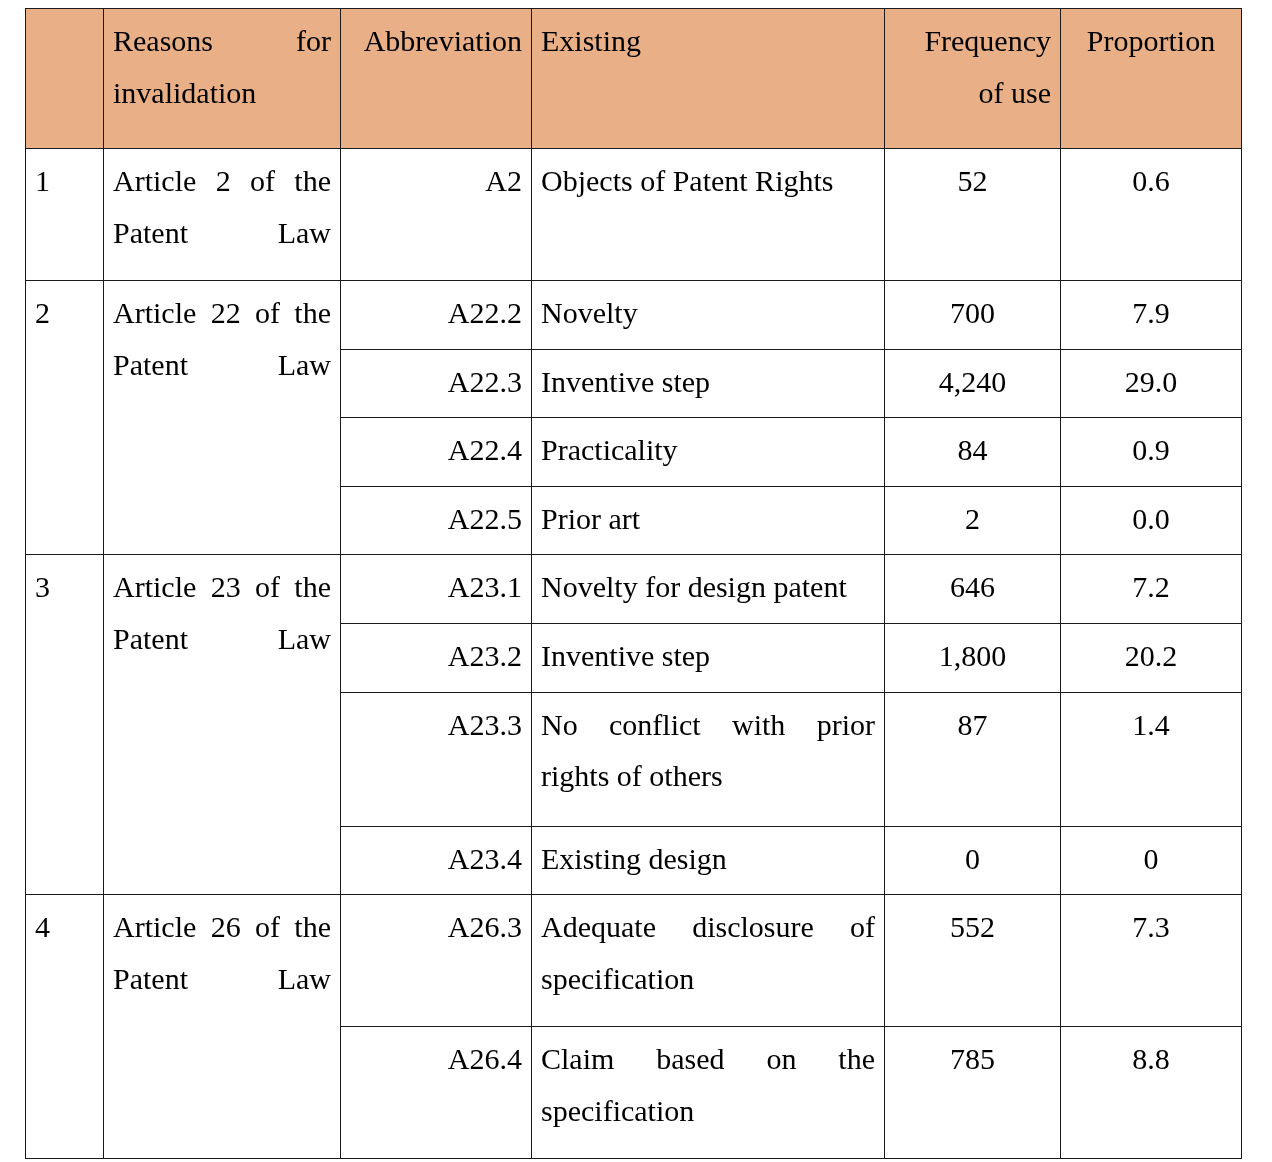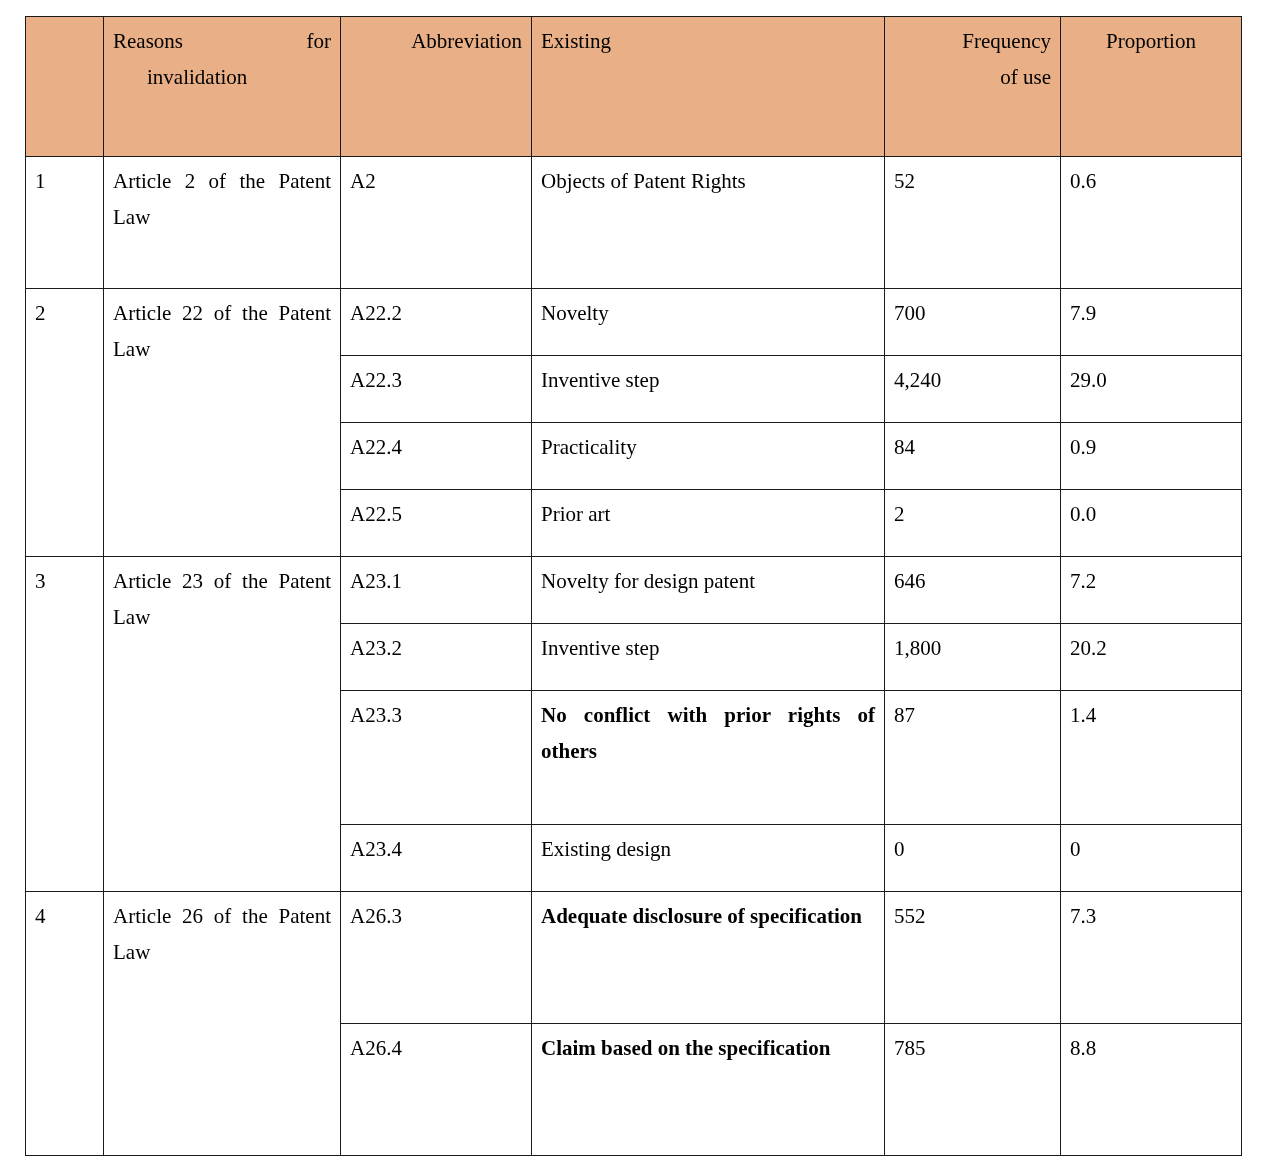--- a/index.html
+++ b/index.html
@@ -16,25 +16,25 @@
   }
   .sheet {
     position: relative;
     width: 1272px;
     height: 1162px;
     box-sizing: border-box;
   }
   table.invalidation-table {
     position: absolute;
     left: 25px;
-    top: 16px;
+    top: 8px;
     width: 1216px;
     border-collapse: collapse;
     table-layout: fixed;
-    font-size: 21px;
+    font-size: 30px;
     line-height: 1.72;
   }
   table.invalidation-table td,
   table.invalidation-table th {
     border: 1.6px solid #1a1a1a;
     padding: 6px 9px 10px 9px;
     vertical-align: top;
     font-weight: normal;
     box-sizing: border-box;
   }
@@ -61,33 +61,32 @@
 
   td.index-cell {
     text-align: left;
     padding-left: 10px;
   }
   td.reason-cell {
     text-align: justify;
     text-align-last: justify;
   }
   td.abbr-cell {
-    text-align: left;
+    text-align: right;
   }
   td.content-cell {
     text-align: justify;
     text-align-last: left;
   }
   td.content-cell.just-both {
     text-align: justify;
     text-align-last: left;
-    font-weight: bold;
   }
   td.num-cell {
-    text-align: left;
+    text-align: center;
   }
 
   
   tr.r-h { height: 140px; }
   tr.h132 { height: 132px; }
   tr.h67  { height: 67px; }
   tr.h134 { height: 134px; }
 </style>
 </head>
 <body>
@@ -100,21 +99,21 @@
       <col class="c-reason">
       <col class="c-abbr">
       <col class="c-content">
       <col class="c-freq">
       <col class="c-prop">
     </colgroup>
 
     <thead>
       <tr class="r-h">
         <th class="h-index"></th>
-        <th class="h-reason"><span>Reasons for</span><br><span style="text-align-last:left;display:block;margin-left:34px;">invalidation</span></th>
+        <th class="h-reason"><span>Reasons for</span><br><span style="text-align-last:left;display:block;">invalidation</span></th>
         <th class="h-abbr">Abbreviation</th>
         <th class="h-content">Existing</th>
         <th class="h-freq"><span>Frequency</span><br><span>of use</span></th>
         <th class="h-prop">Proportion</th>
       </tr>
     </thead>
 
     <tbody>
 
       <tr class="h132">

